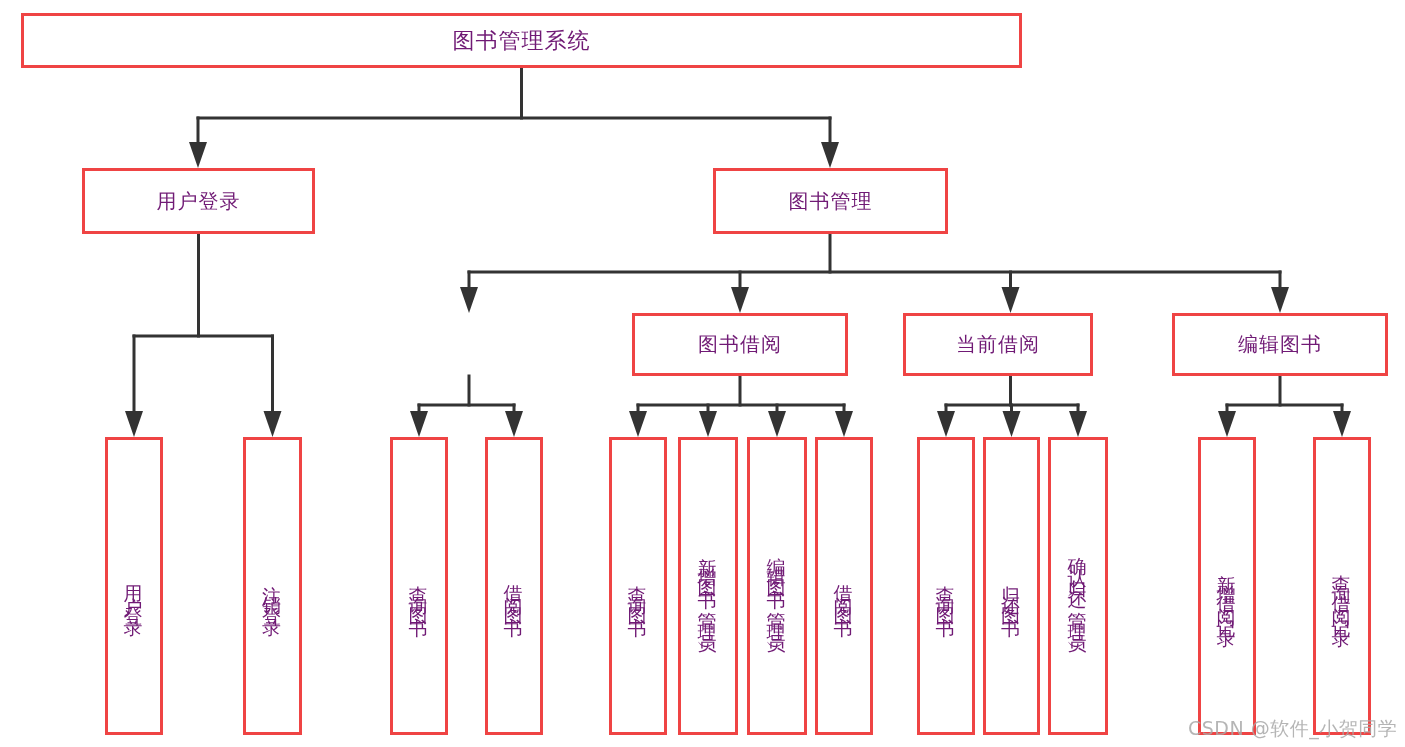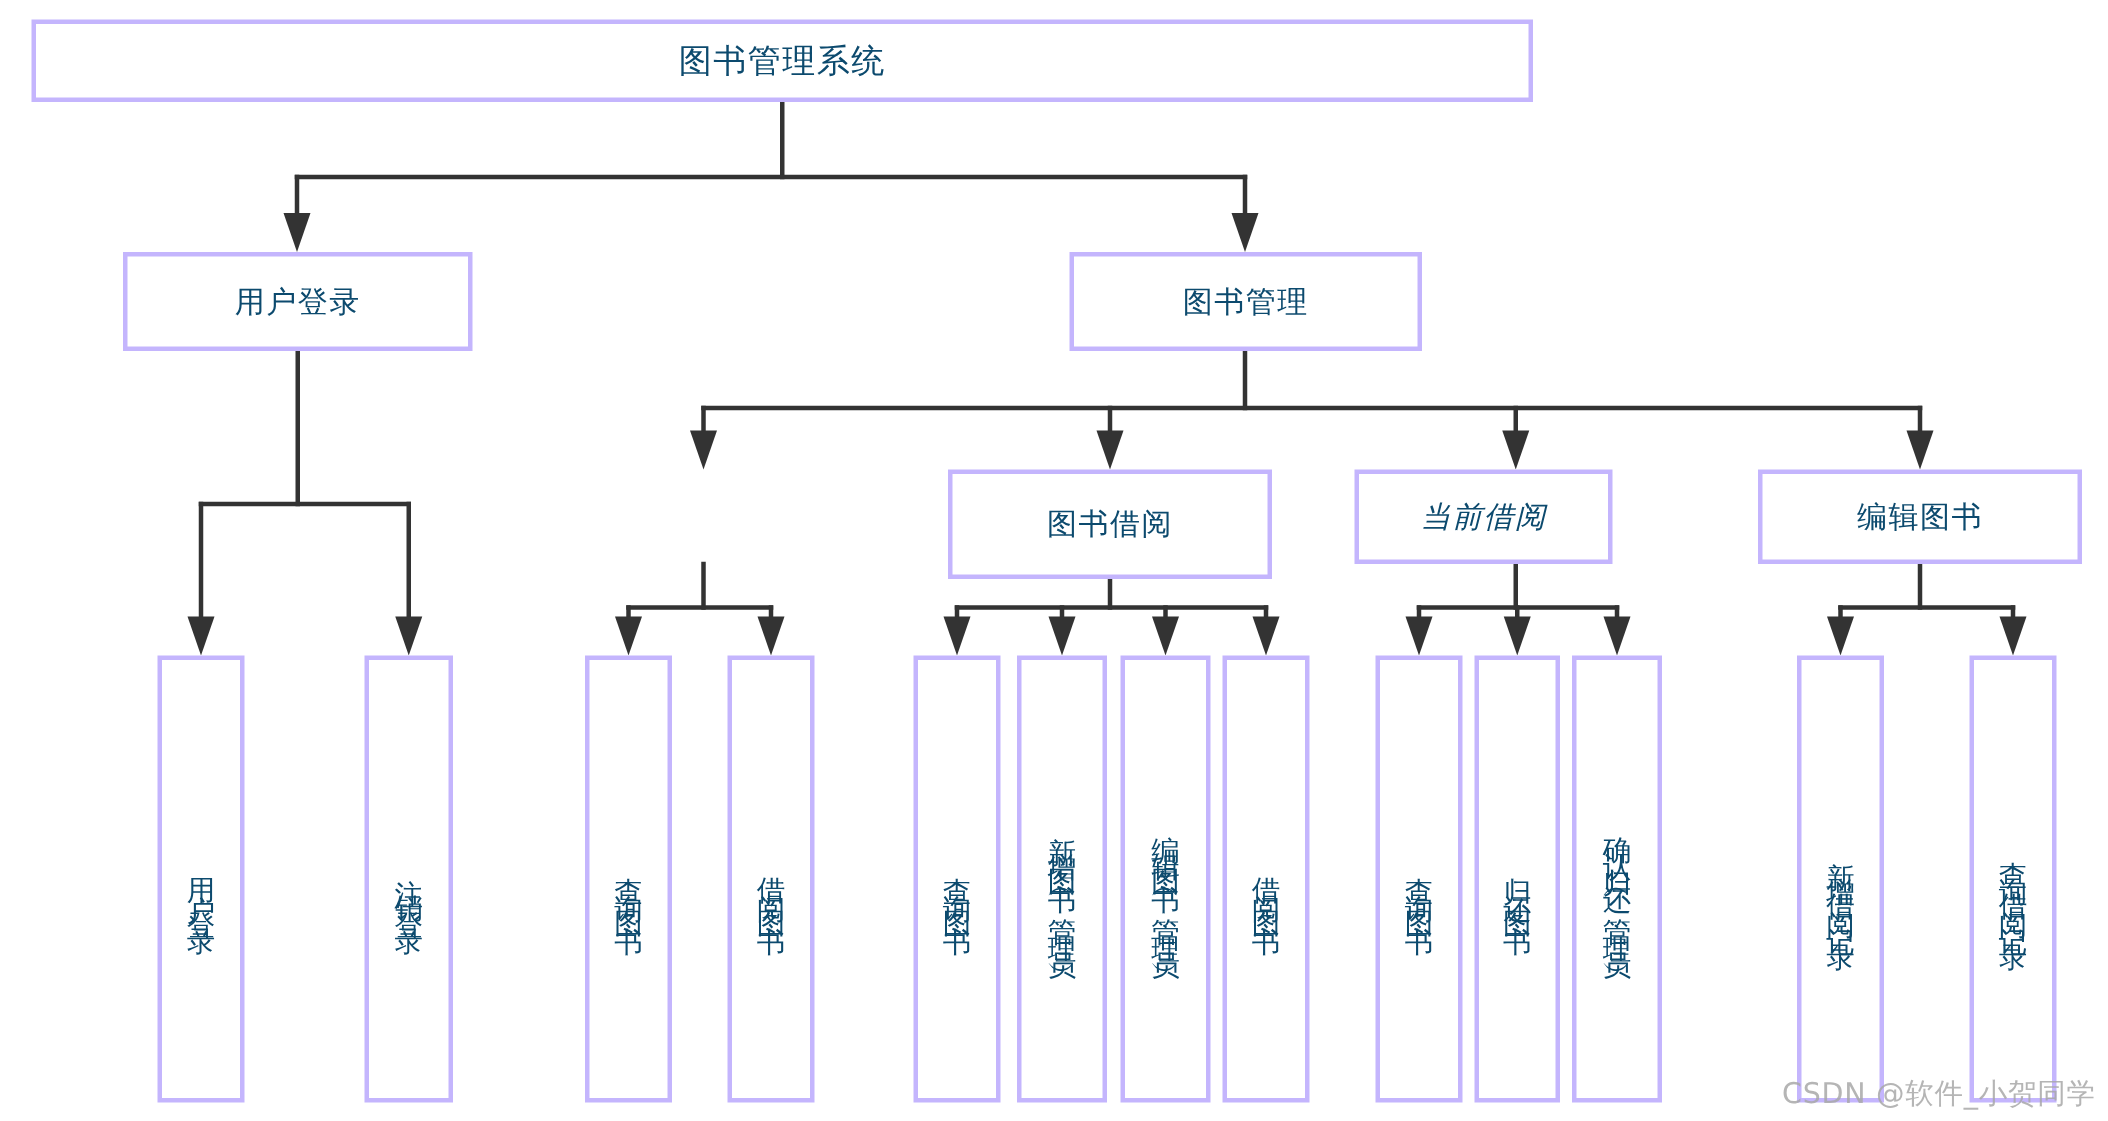--- a/index.html
+++ b/index.html
@@ -9,22 +9,22 @@
     height: 747px;
     background: #ffffff;
     font-family: "DejaVu Sans", sans-serif;
     overflow: hidden;
   }
   .wires { position: absolute; left: 0; top: 0; z-index: 0; }
   .box {
     position: absolute;
     box-sizing: border-box;
     background: #ffffff;
-    border: 3px solid #c4b5fd;
-    color: #0c4a6e;
+    border: 3px solid #ef4444;
+    color: #701a75;
     display: flex;
     align-items: center;
     justify-content: center;
     z-index: 1;
     text-align: center;
   }
   .hbox { font-size: 20px; letter-spacing: 1px; }
   .rootbox { font-size: 22px; letter-spacing: 1px; }
   .vbox {
     writing-mode: vertical-rl;
@@ -120,22 +120,22 @@
       <polygon points="1218,411 1236,411 1227,437"></polygon>
       <polygon points="1333,411 1351,411 1342,437"></polygon>
     </g>
   </svg>
 
   <div class="box rootbox" style="left:21px; top:13px; width:1001px; height:55px;">图书管理系统</div>
 
   <div class="box hbox" style="left:82px; top:168px; width:233px; height:66px;">用户登录</div>
   <div class="box hbox" style="left:713px; top:168px; width:235px; height:66px;">图书管理</div>
 
-  <div class="box hbox" style="left:632px; top:313px; width:216px; height:73px;">图书借阅</div>
-  <div class="box hbox" style="left:903px; top:313px; width:172px; height:63px;font-style:italic;">当前借阅</div>
+  <div class="box hbox" style="left:632px; top:313px; width:216px; height:63px;">图书借阅</div>
+  <div class="box hbox" style="left:903px; top:313px; width:190px; height:63px;">当前借阅</div>
   <div class="box hbox" style="left:1172px; top:313px; width:216px; height:63px;">编辑图书</div>
 
   <div class="box vbox" style="left:105px; top:437px; width:58px; height:298px;">用户登录</div>
   <div class="box vbox" style="left:243px; top:437px; width:59px; height:298px;">注销登录</div>
 
   <div class="box vbox" style="left:390px; top:437px; width:58px; height:298px;">查询图书</div>
   <div class="box vbox" style="left:485px; top:437px; width:58px; height:298px;">借阅图书</div>
 
   <div class="box vbox" style="left:609px; top:437px; width:58px; height:298px;">查询图书</div>
   <div class="box vbox" style="left:678px; top:437px; width:60px; height:298px;">新增图书（管理员）</div>

